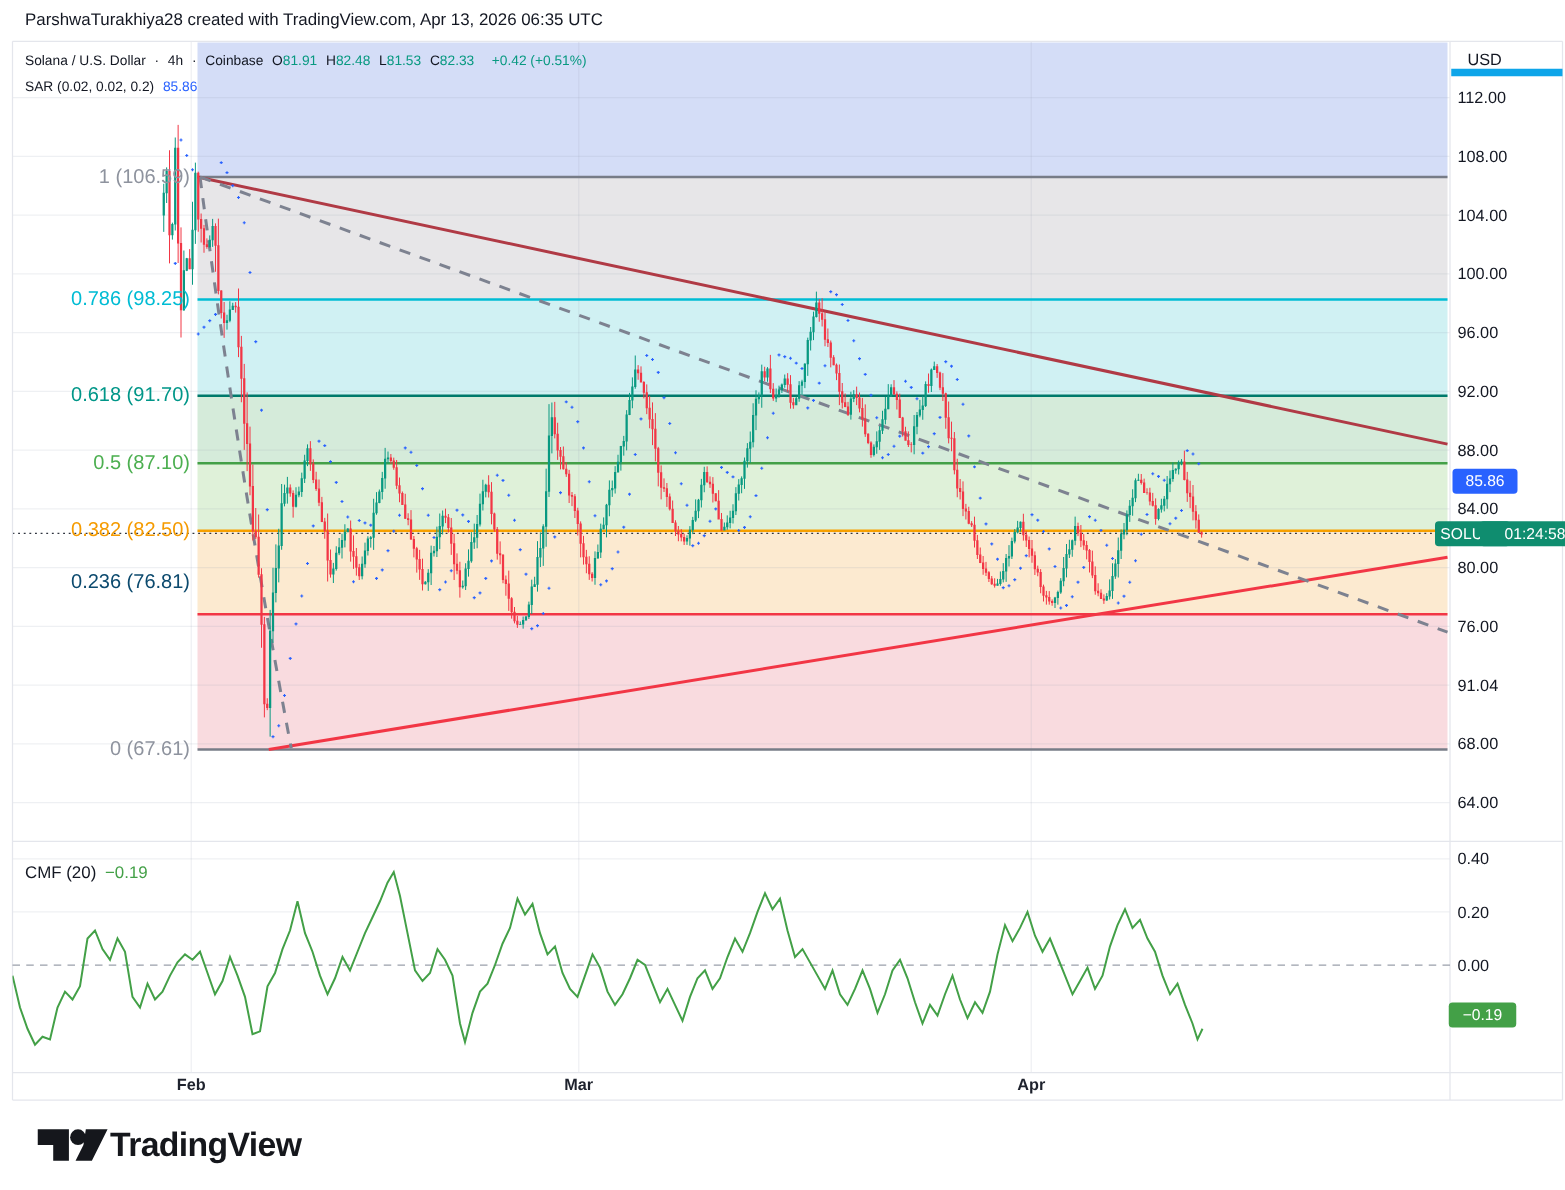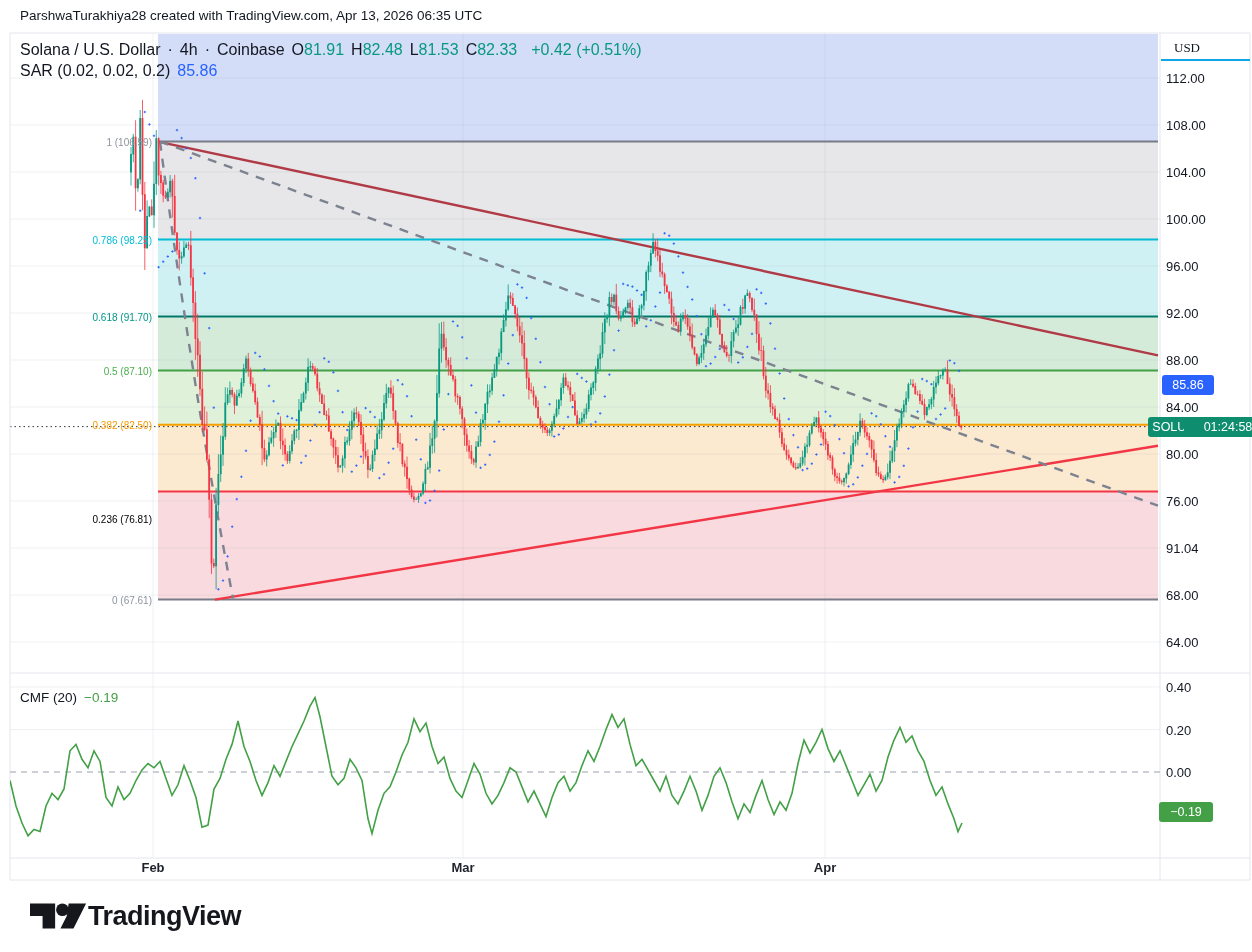--- a/index.html
+++ b/index.html
@@ -1,30 +1,30 @@
 <!DOCTYPE html>
 <html><head>
 <meta charset="utf-8">
 <style>
   html,body{margin:0;padding:0;background:#ffffff;font-family:"Liberation Sans",sans-serif;}
   #stage{position:relative;width:1252px;height:952px;background:#ffffff;overflow:hidden;}
   #chart-svg{position:absolute;left:0;top:0;}
   .abs{position:absolute;}
   .attribution{left:20px;top:8px;font-size:13.5px;color:#131722;}
-  .legend{left:20px;top:39px;font-size:16px;color:#131722;white-space:nowrap;}
+  .legend{left:20px;top:39px;font-size:11px;color:#131722;white-space:nowrap;}
   .legend-row{height:21px;line-height:21px;}
   .lg-gap{display:inline-block;width:7px;}
   .val-up{color:#089981;}
   .val-blue{color:#2962ff;}
   .val-green{color:#43a047;}
   .cmf-legend{left:20px;top:690px;font-size:13.5px;color:#131722;white-space:nowrap;}
-  .fib-label{position:absolute;right:1100px;font-size:10px;white-space:nowrap;transform:translateY(-50%);}
+  .fib-label{position:absolute;right:1100px;font-size:16px;white-space:nowrap;transform:translateY(-50%);}
   .axis-label{position:absolute;left:1166px;font-size:13px;color:#131722;transform:translateY(-50%);}
   .usd-head{left:1161px;top:34px;width:89px;height:27px;line-height:27px;text-align:left;padding-left:13px;
-            font-size:13px;color:#131722;border-bottom:2px solid #0ea5e9;box-sizing:border-box;font-family:Liberation Serif, serif;}
+            font-size:13px;color:#131722;border-bottom:6px solid #0ea5e9;box-sizing:border-box;}
   .month-label{position:absolute;top:860px;font-size:13px;font-weight:bold;color:#1e222d;transform:translateX(-50%);}
   .badge{position:absolute;height:20px;line-height:20px;border-radius:3px;color:#ffffff;font-size:12.5px;text-align:center;}
   .logo-wrap{left:30px;top:901px;display:flex;align-items:center;}
   .logo-text{font-size:27px;font-weight:bold;color:#15171c;letter-spacing:-0.5px;}
 </style>
 </head>
 <body>
 
 <div id="stage">
   <svg id="chart-svg" width="1252" height="952">
@@ -103,21 +103,21 @@
   <div class="abs cmf-legend">
     <span>CMF (20)</span><span class="lg-gap"></span><span class="val-green">−0.19</span>
   </div>
 
   <div id="fib-labels">
       <div class="fib-label" style="top: 141.567px; color: rgb(142, 147, 158);">1 (106.59)</div>
       <div class="fib-label" style="top: 239.562px; color: rgb(0, 188, 212);">0.786 (98.25)</div>
       <div class="fib-label" style="top: 316.525px; color: rgb(0, 150, 136);">0.618 (91.70)</div>
       <div class="fib-label" style="top: 370.575px; color: rgb(76, 175, 80);">0.5 (87.10)</div>
       <div class="fib-label" style="top: 424.625px; color: rgb(245, 155, 0);">0.382 (82.50)</div>
-      <div class="fib-label" style="top: 519px; color: #000000; padding-left: 26px;">0.236 (76.81)</div>
+      <div class="fib-label" style="top: 466px; color: #0c4a6e; padding-left: 26px;">0.236 (76.81)</div>
       <div class="fib-label" style="top: 599.582px; color: rgb(142, 147, 158); margin-left: 44px;">0 (67.61)</div>
     </div>
 
   <div class="abs usd-head">USD</div>
   <div id="price-axis">
       <div class="axis-label" style="top: 78px;">112.00</div>
       <div class="axis-label" style="top: 125px;">108.00</div>
       <div class="axis-label" style="top: 172px;">104.00</div>
       <div class="axis-label" style="top: 219px;">100.00</div>
       <div class="axis-label" style="top: 266px;">96.00</div>

